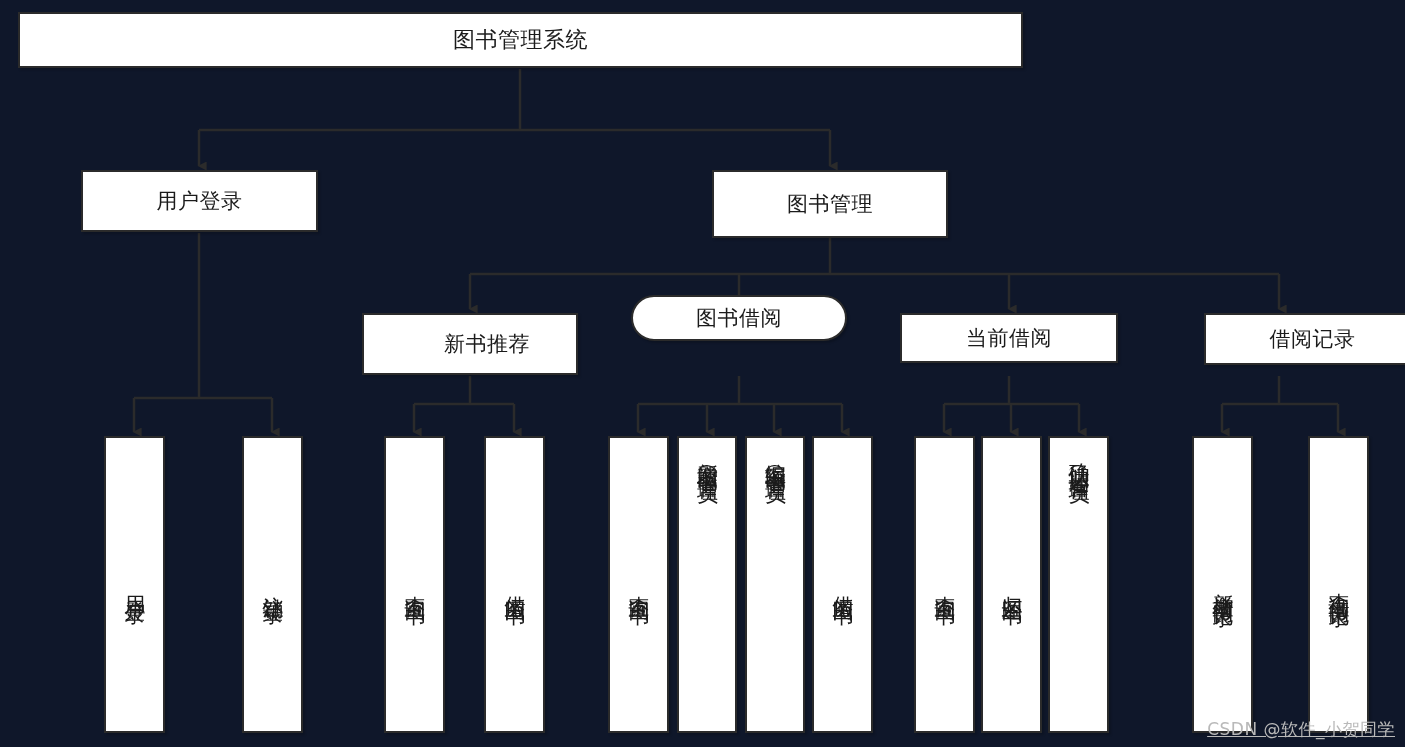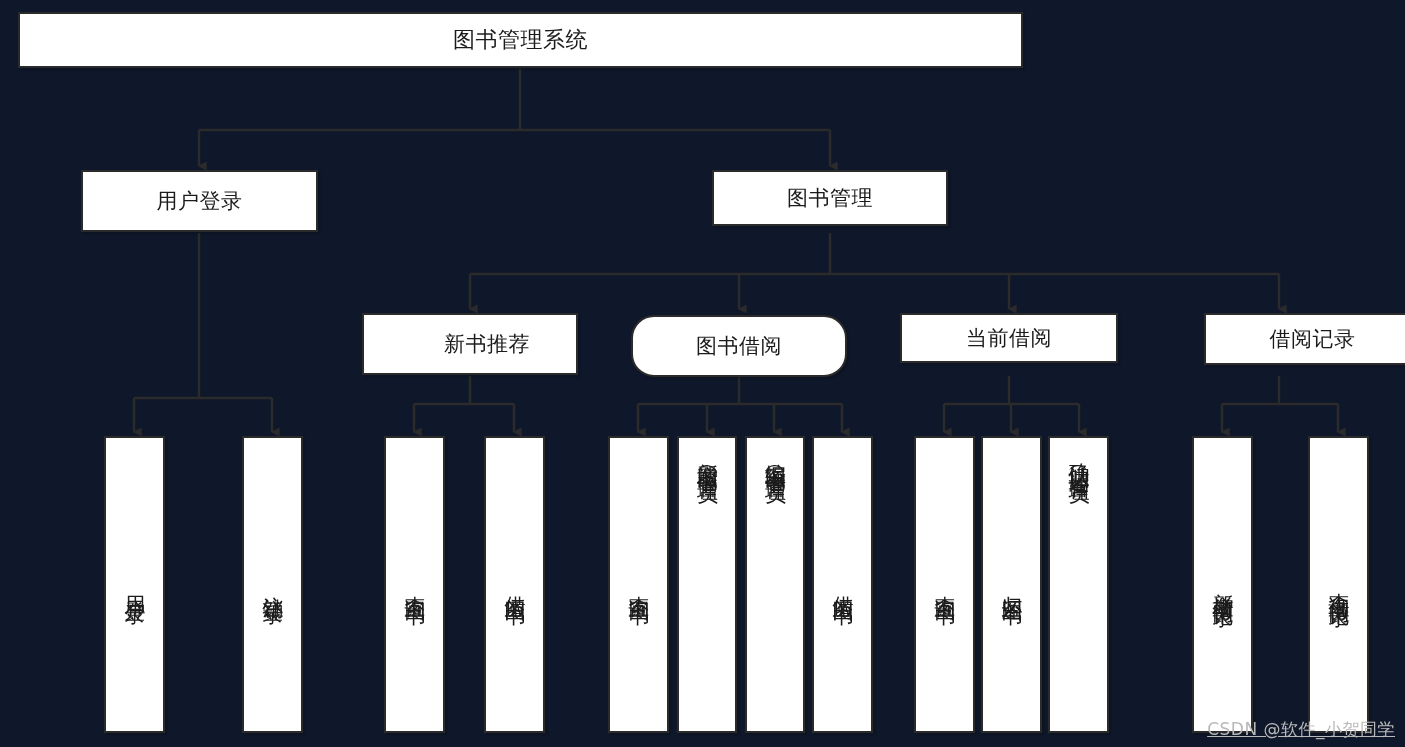--- a/index.html
+++ b/index.html
@@ -132,28 +132,28 @@
     </g>
   </svg>
 
   <div class="node root" style="left:18px; top:12px; width:1005px; height:56px;">
     <span class="lbl">图书管理系统</span>
   </div>
 
   <div class="node" style="left:81px; top:170px; width:237px; height:62px;">
     <span class="lbl">用户登录</span>
   </div>
-  <div class="node" style="left:712px; top:170px; width:236px; height:56px;">
+  <div class="node" style="left:712px; top:170px; width:236px; height:68px;">
     <span class="lbl">图书管理</span>
   </div>
 
   <div class="node" style="left:362px; top:313px; width:216px; height:62px;padding-left:34px;">
     <span class="lbl">新书推荐</span>
   </div>
-  <div class="node" style="left:631px; top:315px; width:216px; height:62px;border-radius:23px;">
+  <div class="node" style="left:631px; top:295px; width:216px; height:46px;border-radius:23px;">
     <span class="lbl">图书借阅</span>
   </div>
   <div class="node" style="left:900px; top:313px; width:218px; height:50px;">
     <span class="lbl">当前借阅</span>
   </div>
   <div class="node" style="left:1204px; top:313px; width:217px; height:52px;">
     <span class="lbl">借阅记录</span>
   </div>
 
   <div class="node vertical centered" style="left:104px; top:436px; width:61px; height:297px;">

